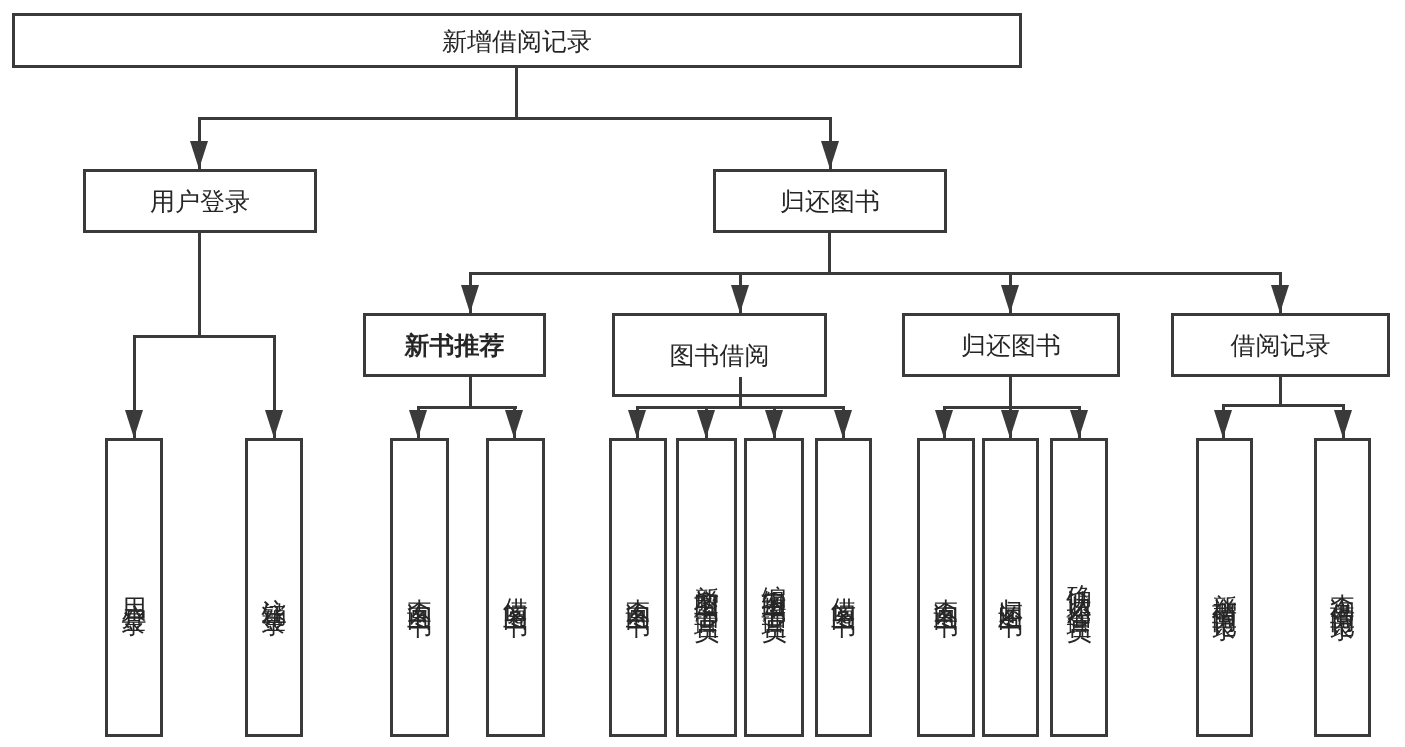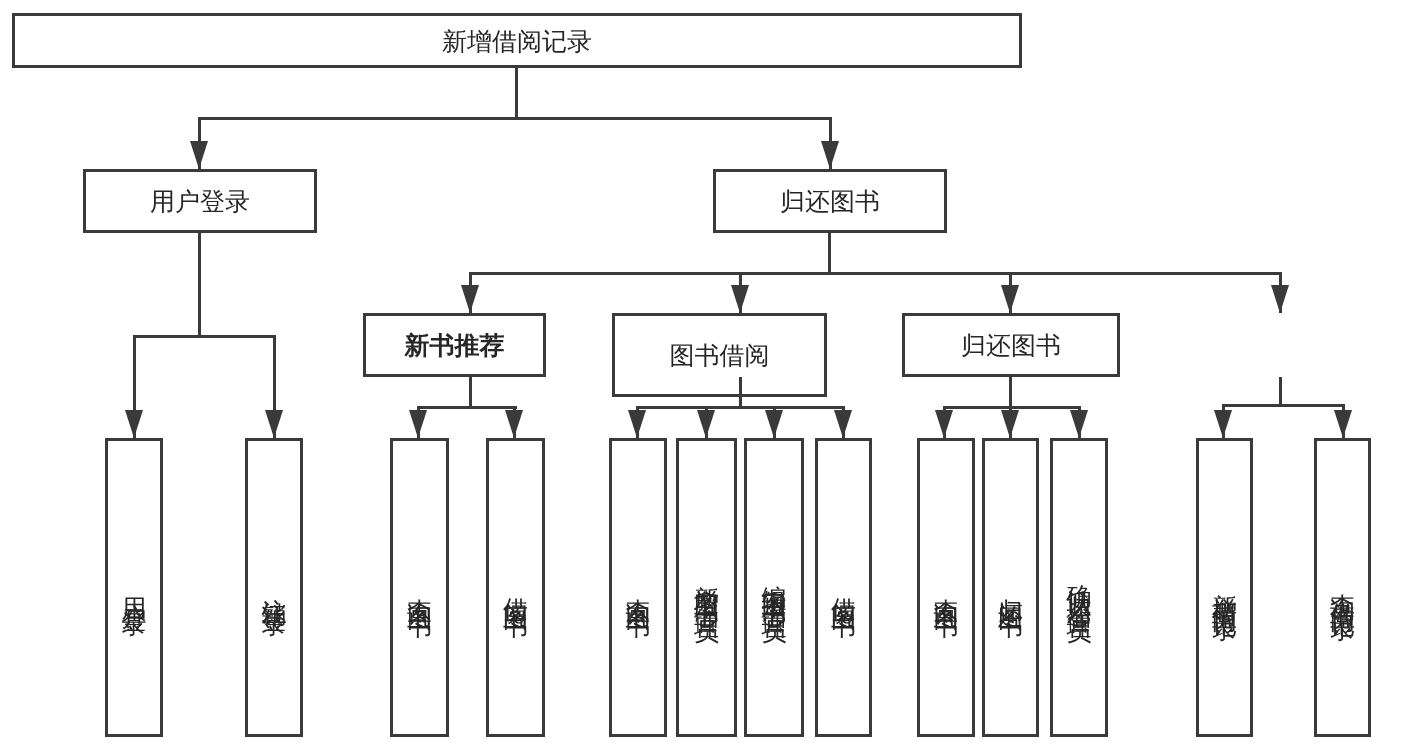--- a/index.html
+++ b/index.html
@@ -111,20 +111,23 @@
 
   <div class="box" style="left:363px; top:313px; width:183px; height:64px;font-weight:bold;">
     <span>新书推荐</span>
   </div>
   <div class="box" style="left:612px; top:313px; width:215px; height:84px;align-items:center;">
     <span>图书借阅</span>
   </div>
   <div class="box" style="left:902px; top:313px; width:218px; height:64px;">
     <span>归还图书</span>
   </div>
+  <div class="box" style="left:1171px; top:313px; width:219px; height:64px;">
+    <span>借阅记录</span>
+  </div>
 
   <div class="vline" style="left:469px; top:377px; height:32px;"></div>
   <div class="hline" style="left:417px; top:406px; width:100px;"></div>
   <div class="vline" style="left:417px; top:406px; height:32px;"></div>
   <div class="arrow" style="left:409px; top:410px;"></div>
   <div class="vline" style="left:513px; top:406px; height:32px;"></div>
   <div class="arrow" style="left:505px; top:410px;"></div>
 
   <div class="box" style="left:390px; top:438px; width:59px; height:299px;">
     <span class="vtext">查询图书</span>

